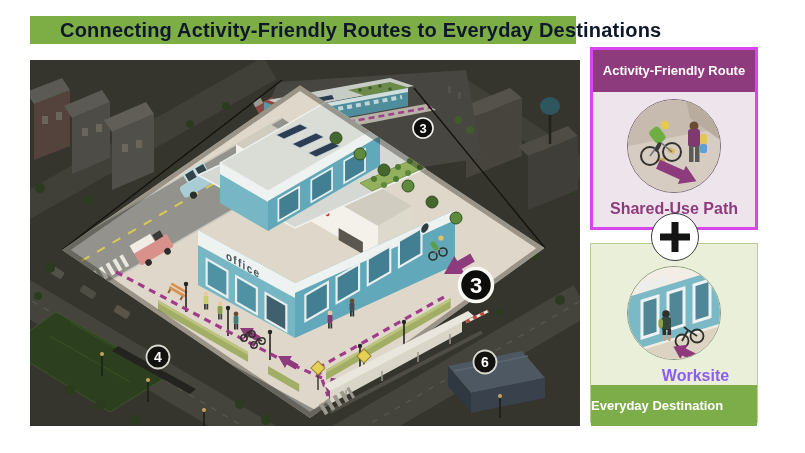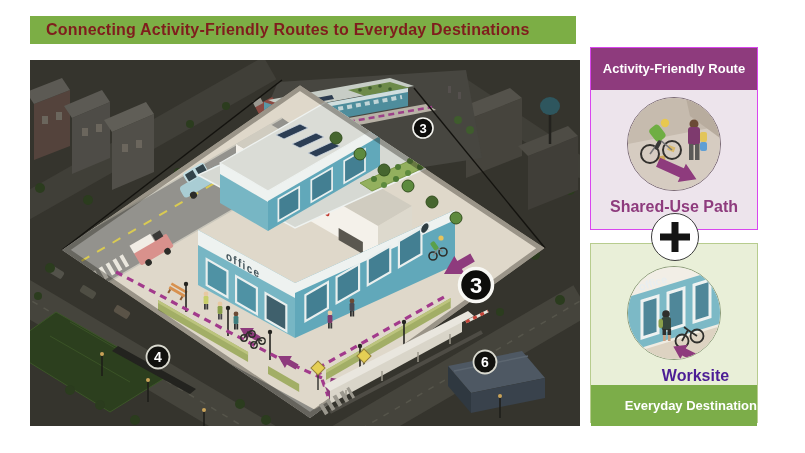--- a/index.html
+++ b/index.html
@@ -1,37 +1,37 @@
 <!DOCTYPE html>
 <html><head>
 <meta charset="utf-8">
 <style>
   html,body{margin:0;padding:0;background:#fff;}
   body{width:805px;height:453px;position:relative;overflow:hidden;
        font-family:"Liberation Sans",sans-serif;}
   svg{font-family:"Liberation Sans",sans-serif;}
   .titlebar{position:absolute;left:30px;top:16px;width:546px;height:28px;
-    background:#7cae45;color:#7f1d1d;font-weight:bold;font-size:16px;line-height:28px;
-    padding-left:16px;box-sizing:border-box;letter-spacing:.2px;white-space:nowrap;}
+    background:#7cae45;color:#0f172a;font-weight:bold;font-size:20px;line-height:28px;
+    padding-left:30px;box-sizing:border-box;letter-spacing:.2px;white-space:nowrap;}
   .scene{position:absolute;left:30px;top:60px;width:550px;height:366px;}
   .sidebar{position:absolute;left:590px;top:47px;width:168px;}
   .panel{box-sizing:border-box;}
-  .p1{border:1px solid #d946ef;background:#ede4ec;height:183px;}
+  .p1{border:3px solid #d946ef;background:#ede4ec;height:183px;}
   .p1 .hd{background:#8e3b7d;color:#fff;font-weight:bold;font-size:13px;
     text-align:center;height:42px;line-height:42px;}
   .p2{border:1px solid #b7cc8e;background:#e9efd8;height:180px;margin-top:13px;}
   .p2 .ft{background:#7cad49;color:#fff;font-weight:bold;font-size:13px;
-    text-align:right;height:41px;line-height:41px;}
+    text-align:left;height:41px;line-height:41px;}
   .circ{width:92px;height:92px;border-radius:50%;overflow:hidden;margin:7px auto 7px;
     position:relative;}
   .c1{border:1px solid #7a6a74;}
   .c2{border:1px solid #8a9a78;margin-top:22px;}
   .cap{text-align:center;font-weight:bold;font-size:16px;}
   .cap1{color:#8e3b7d;}
-  .cap2{color:#4c1d95;padding-left:43px;}
+  .cap2{color:#8b5cf6;padding-left:43px;}
   .plus-circle{position:absolute;top:166px;left:50%;margin-left:-23px;width:46px;height:46px;
     border-radius:50%;background:#fff;border:1px solid #3c3c3c;z-index:3;}
 </style>
 </head>
 <body>
 
 <div class="titlebar">Connecting Activity-Friendly Routes to Everyday Destinations</div>
 
 <div class="scene">
 <svg viewBox="0 0 550 366" width="550" height="366">

